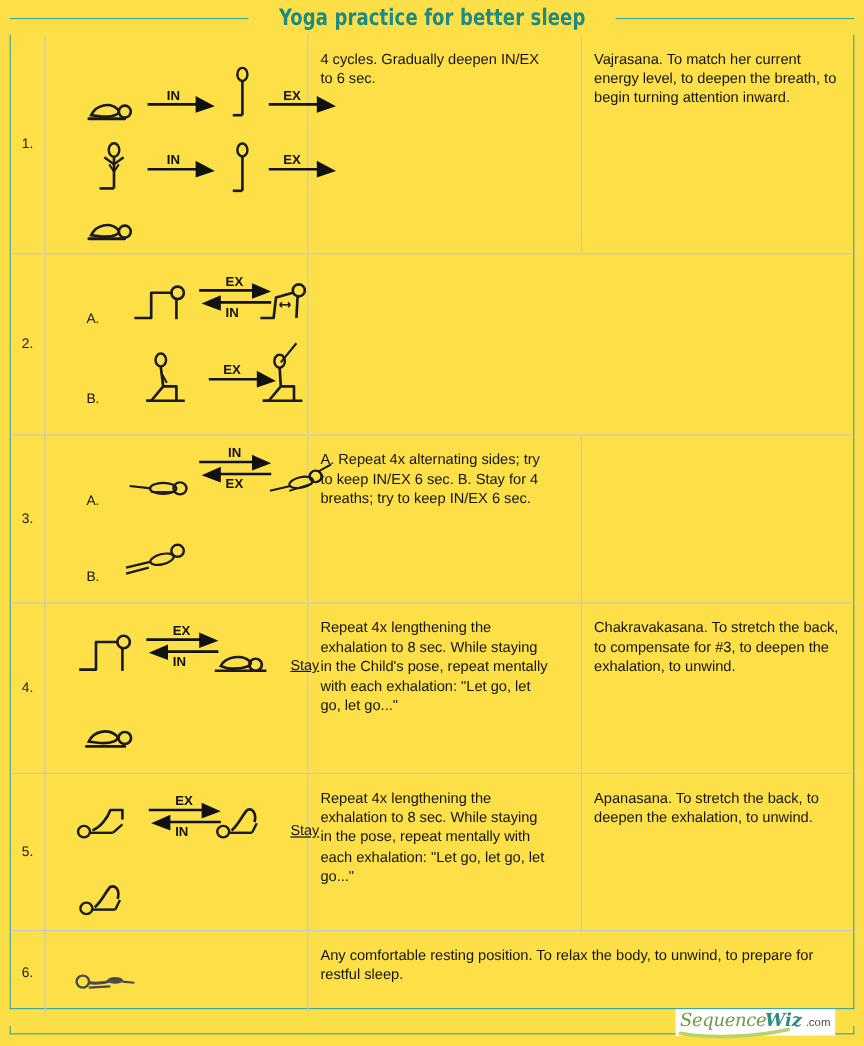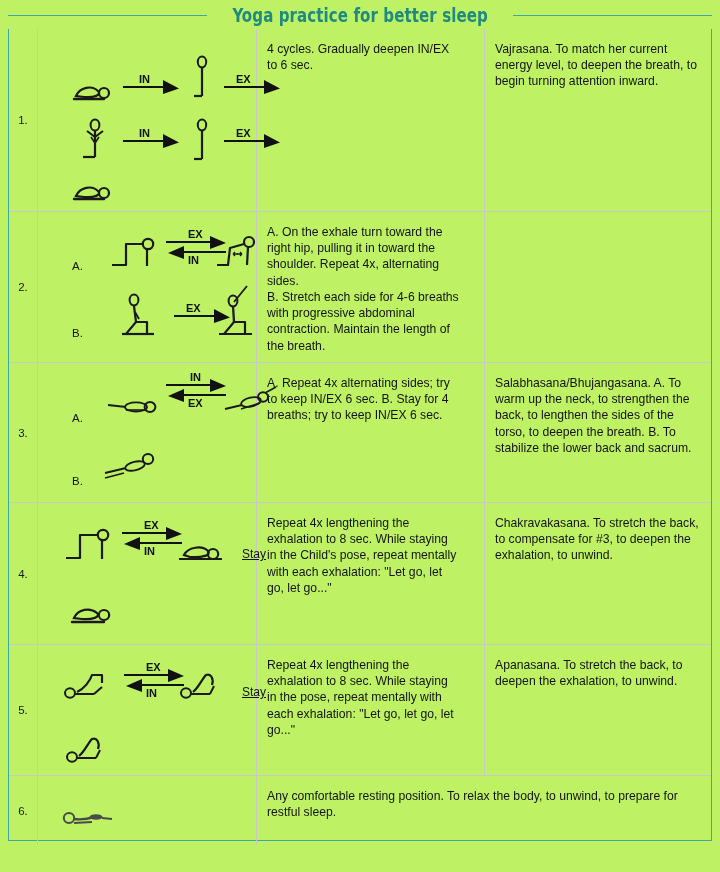--- a/index.html
+++ b/index.html
@@ -5,21 +5,21 @@
   * { box-sizing: border-box; }
   html, body {
     margin: 0; padding: 0;
     width: 720px; height: 872px;
     background: #ffffff;
     font-family: "Liberation Sans", sans-serif;
   }
   #sheet {
     position: relative;
     width: 720px; height: 872px;
-    background: #bef264;
+    background: #fde047;
     overflow: hidden;
   }
 
   
   #title-bar {
     position: absolute;
     top: 0; left: 8px;
     width: 704px; height: 30px;
     display: flex;
     align-items: center;
@@ -321,24 +321,20 @@
           <svg width="44" height="56" viewBox="0 0 44 56">
             <line x1="18" y1="18" x2="31" y2="2" stroke="#1a1a1a" stroke-width="1.8"></line>
             <ellipse cx="17" cy="17" rx="4.4" ry="5.4" stroke="#1a1a1a" stroke-width="2" fill="none"></ellipse>
             <line x1="17" y1="22" x2="18" y2="38" stroke="#1a1a1a" stroke-width="2.2"></line>
             <path d="M18 38 L29 38 L29 50" stroke="#1a1a1a" stroke-width="2.2" fill="none" stroke-linejoin="round"></path>
             <path d="M18 38 L8 50 L3 50" stroke="#1a1a1a" stroke-width="2.2" fill="none"></path>
             <line x1="3" y1="50" x2="36" y2="50" stroke="#1a1a1a" stroke-width="2.2"></line>
           </svg>
         </div>
       </div>
-      <div class="c-instr">
-        <p style="white-space:pre-line">A. On the exhale turn toward the right hip, pulling it in toward the shoulder. Repeat 4x, alternating sides.
-B. Stretch each side for 4-6 breaths with progressive abdominal contraction. Maintain the length of the breath.</p>
-      </div>
     </div>
 
     <div class="row" id="row-3">
       <div class="c-num">3.</div>
       <div class="c-pose">
         <span class="pose-label" style="left:34px; top:49px;">A.</span>
         <span class="pose-label" style="left:34px; top:112px;">B.</span>
 
         <div class="fig" style="left:68px; top:30px;">
           <svg width="56" height="26" viewBox="0 0 56 26">
@@ -372,23 +368,20 @@
           <svg width="56" height="32" viewBox="0 0 56 32">
             <path d="M1 27 L20 22" stroke="#1a1a1a" stroke-width="1.8" fill="none"></path>
             <path d="M1 22 L22 17" stroke="#1a1a1a" stroke-width="1.8" fill="none"></path>
             <ellipse cx="31" cy="15" rx="10" ry="4.2" stroke="#1a1a1a" stroke-width="1.8" fill="none" transform="rotate(-14 31 15)"></ellipse>
             <ellipse cx="44" cy="8" rx="5.2" ry="5" stroke="#1a1a1a" stroke-width="2" fill="none"></ellipse>
           </svg>
         </div>
       </div>
       <div class="c-instr">
         <p>A. Repeat 4x alternating sides; try to keep IN/EX 6 sec. B. Stay for 4 breaths; try to keep IN/EX 6 sec.</p>
-      </div>
-      <div class="c-purpose">
-        <p>Salabhasana/Bhujangasana. A. To warm up the neck, to strengthen the back, to lengthen the sides of the torso, to deepen the breath. B. To stabilize the lower back and sacrum.</p>
       </div>
     </div>
 
     <div class="row" id="row-4">
       <div class="c-num">4.</div>
       <div class="c-pose">
         <div class="fig" style="left:26px; top:20px;">
           <svg width="50" height="42" viewBox="0 0 50 42">
             <path d="M2 35 L16 35 L16 12 L34 12" stroke="#1a1a1a" stroke-width="2.2" fill="none" stroke-linejoin="round"></path>
             <ellipse cx="39" cy="12" rx="5.2" ry="5.2" stroke="#1a1a1a" stroke-width="2.2" fill="none"></ellipse>
@@ -491,14 +484,27 @@
           </svg>
         </div>
       </div>
       <div class="c-purpose">
         <p>Any comfortable resting position. To relax the body, to unwind, to prepare for restful sleep.</p>
       </div>
     </div>
 
   </div>
 
+  <div id="footer">
+    <div id="footer-rule"></div>
+    <div id="footer-ticks-l"></div>
+    <div id="footer-ticks-r"></div>
+    <div id="logo">
+      <svg id="logo-swoosh" viewBox="0 0 96 8">
+        <path d="M2 5 C24 9, 60 9, 92 2" stroke="#b9d36a" stroke-width="3" fill="none" stroke-linecap="round"></path>
+      </svg>
+      <span id="logo-word">Sequence</span>
+      <span id="logo-wiz">Wiz</span>
+      <span id="logo-dotcom">.com</span>
+    </div>
+  </div>
 
 </div>
 
 </body></html>

